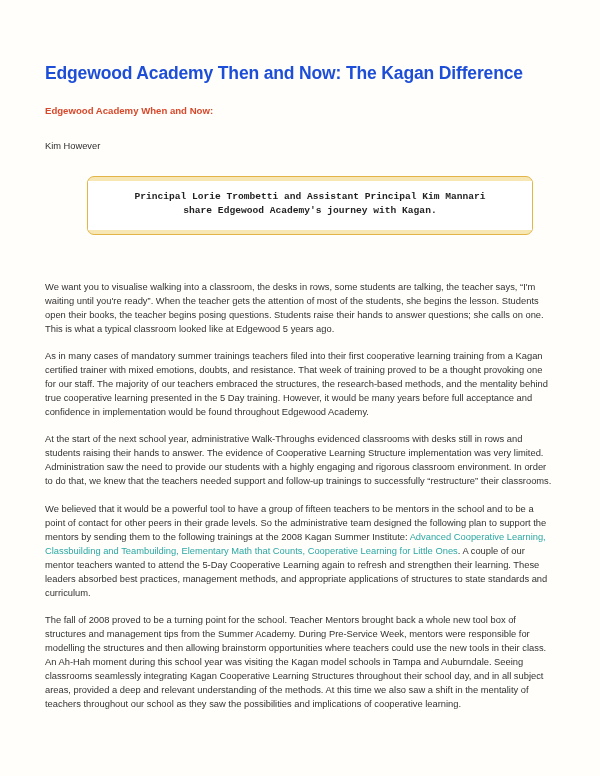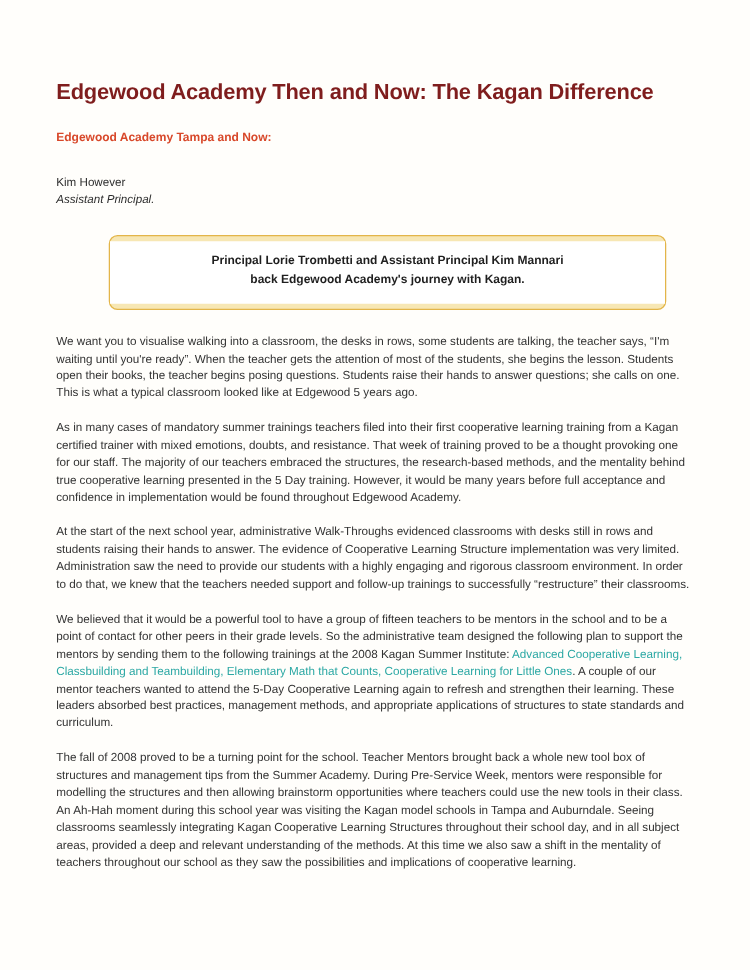--- a/index.html
+++ b/index.html
@@ -32,21 +32,21 @@
   }
 
   
   .doc-title {
     margin: 0;
     padding-top: 63px;
     font-size: 17.5px;
     font-weight: bold;
     letter-spacing: -0.15px;
     line-height: 1.15;
-    color: #7f1d1d;
+    color: #1d4ed8;
     white-space: nowrap;
   }
 
   .doc-subtitle {
     margin: 0;
     padding-top: 21px;
     font-size: 9.6px;
     font-weight: bold;
     line-height: 1.42;
     color: #d8482a;
@@ -62,20 +62,21 @@
   .byline .role {
     font-style: italic;
   }
 
   
   .callout-wrap {
     position: relative;
     margin-top: 23px;
     margin-left: 42px;
     margin-right: 22px;
+    font-family: Liberation Mono, monospace;
   }
 
   .callout {
     position: relative;
     box-sizing: border-box;
     background: #f7e7b4;
     border: 1.3px solid #e3b549;
     border-radius: 7px;
     padding: 4px 0;
   }
@@ -90,20 +91,21 @@
     margin: 0;
     font-size: 9.6px;
     font-weight: bold;
     line-height: 1.52;
     color: #1f1f1f;
   }
 
   
   .body-copy {
     padding-top: 19px;
+    margin-top: 27px;
   }
 
   .body-copy p {
     margin: 0 0 13.5px 0;
     font-size: 9.35px;
     line-height: 1.495;
     color: #333333;
     text-align: left;
   }
 
@@ -118,33 +120,32 @@
 </style>
 </head>
 <body>
 
 <div class="page">
   <div class="content">
 
     <h1 class="doc-title">Edgewood Academy Then and Now: The Kagan Difference</h1>
 
     <div class="doc-subtitle">
-      <div>Edgewood Academy Tampa and Now:</div>
+      <div>Edgewood Academy When and Now:</div>
     </div>
 
     <div class="byline">
       <div>Kim However</div>
-      <div class="role">Assistant Principal.</div>
     </div>
 
     <div class="callout-wrap">
       <div class="callout">
         <div class="callout-inner">
           <p class="callout-text">Principal Lorie Trombetti and Assistant Principal Kim Mannari</p>
-          <p class="callout-text">back Edgewood Academy's journey with Kagan.</p>
+          <p class="callout-text">share Edgewood Academy's journey with Kagan.</p>
         </div>
       </div>
     </div>
 
     <div class="body-copy">
 
       <p>We want you to visualise walking into a classroom, the desks in rows, some students are talking, the teacher says, “I'm waiting until you're ready”. When the teacher gets the attention of most of the students, she begins the lesson. Students open their books, the teacher begins posing questions. Students raise their hands to answer questions; she calls on one. This is what a typical classroom looked like at Edgewood 5 years ago.</p>
 
       <p>As in many cases of mandatory summer trainings teachers filed into their first cooperative learning training from a Kagan certified trainer with mixed emotions, doubts, and resistance. That week of training proved to be a thought provoking one for our staff. The majority of our teachers embraced the structures, the research-based methods, and the mentality behind true cooperative learning presented in the 5 Day training. However, it would be many years before full acceptance and confidence in implementation would be found throughout Edgewood Academy.</p>
 

